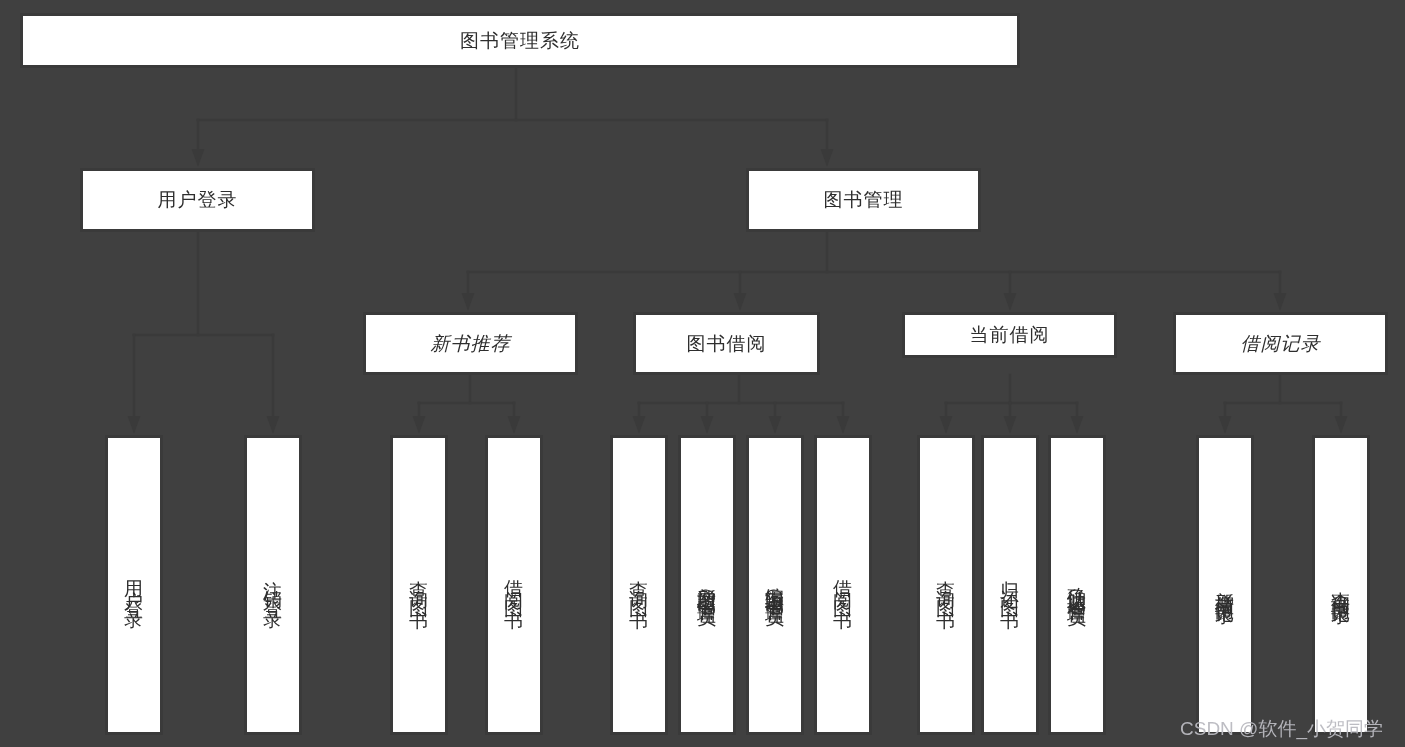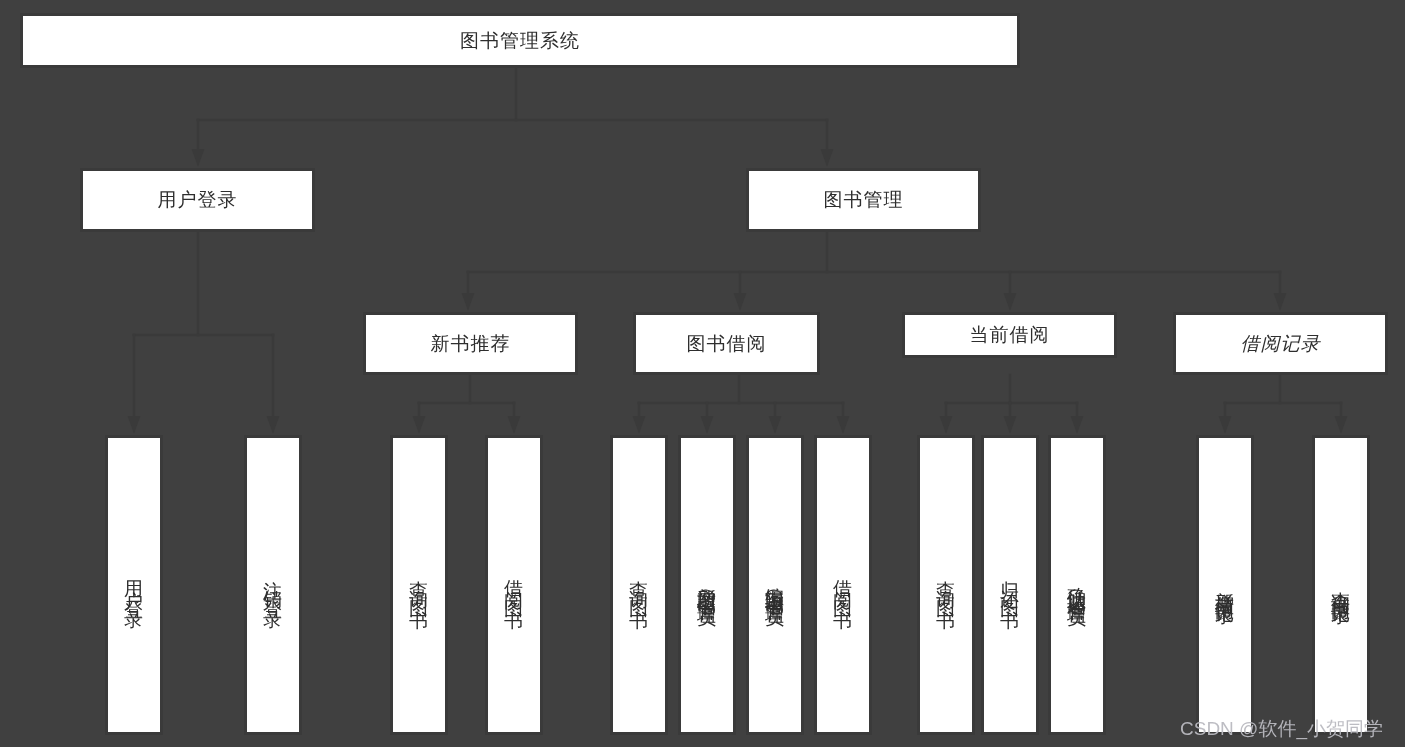--- a/index.html
+++ b/index.html
@@ -140,21 +140,21 @@
       <path class="ln" d="M1341 403 V418"></path>
         <polygon points="1334.5,416 1347.5,416 1341,434"></polygon>
     </g>
   </svg>
 
   <div class="node" style="left:20px; top:13px; width:1000px; height:55px;">图书管理系统</div>
 
   <div class="node" style="left:80px; top:168px; width:235px; height:64px;">用户登录</div>
   <div class="node" style="left:710px; top:168px; width:235px; height:64px;margin-left:36px;">图书管理</div>
 
-  <div class="node" style="left:363px; top:312px; width:215px; height:63px;">新书推荐</div>
+  <div class="node" style="left:363px; top:312px; width:215px; height:63px;font-style:italic;">新书推荐</div>
   <div class="node" style="left:633px; top:312px; width:187px; height:63px;">图书借阅</div>
   <div class="node" style="left:902px; top:312px; width:215px; height:46px;">当前借阅</div>
   <div class="node" style="left:1173px; top:312px; width:215px; height:63px;font-style:italic;">借阅记录</div>
 
   <div class="vnode" style="left:105px; top:435px; width:58px; height:300px;">用户登录</div>
   <div class="vnode" style="left:244px; top:435px; width:58px; height:300px;">注销登录</div>
 
   <div class="vnode" style="left:390px; top:435px; width:58px; height:300px;">查询图书</div>
   <div class="vnode" style="left:485px; top:435px; width:58px; height:300px;">借阅图书</div>
 

